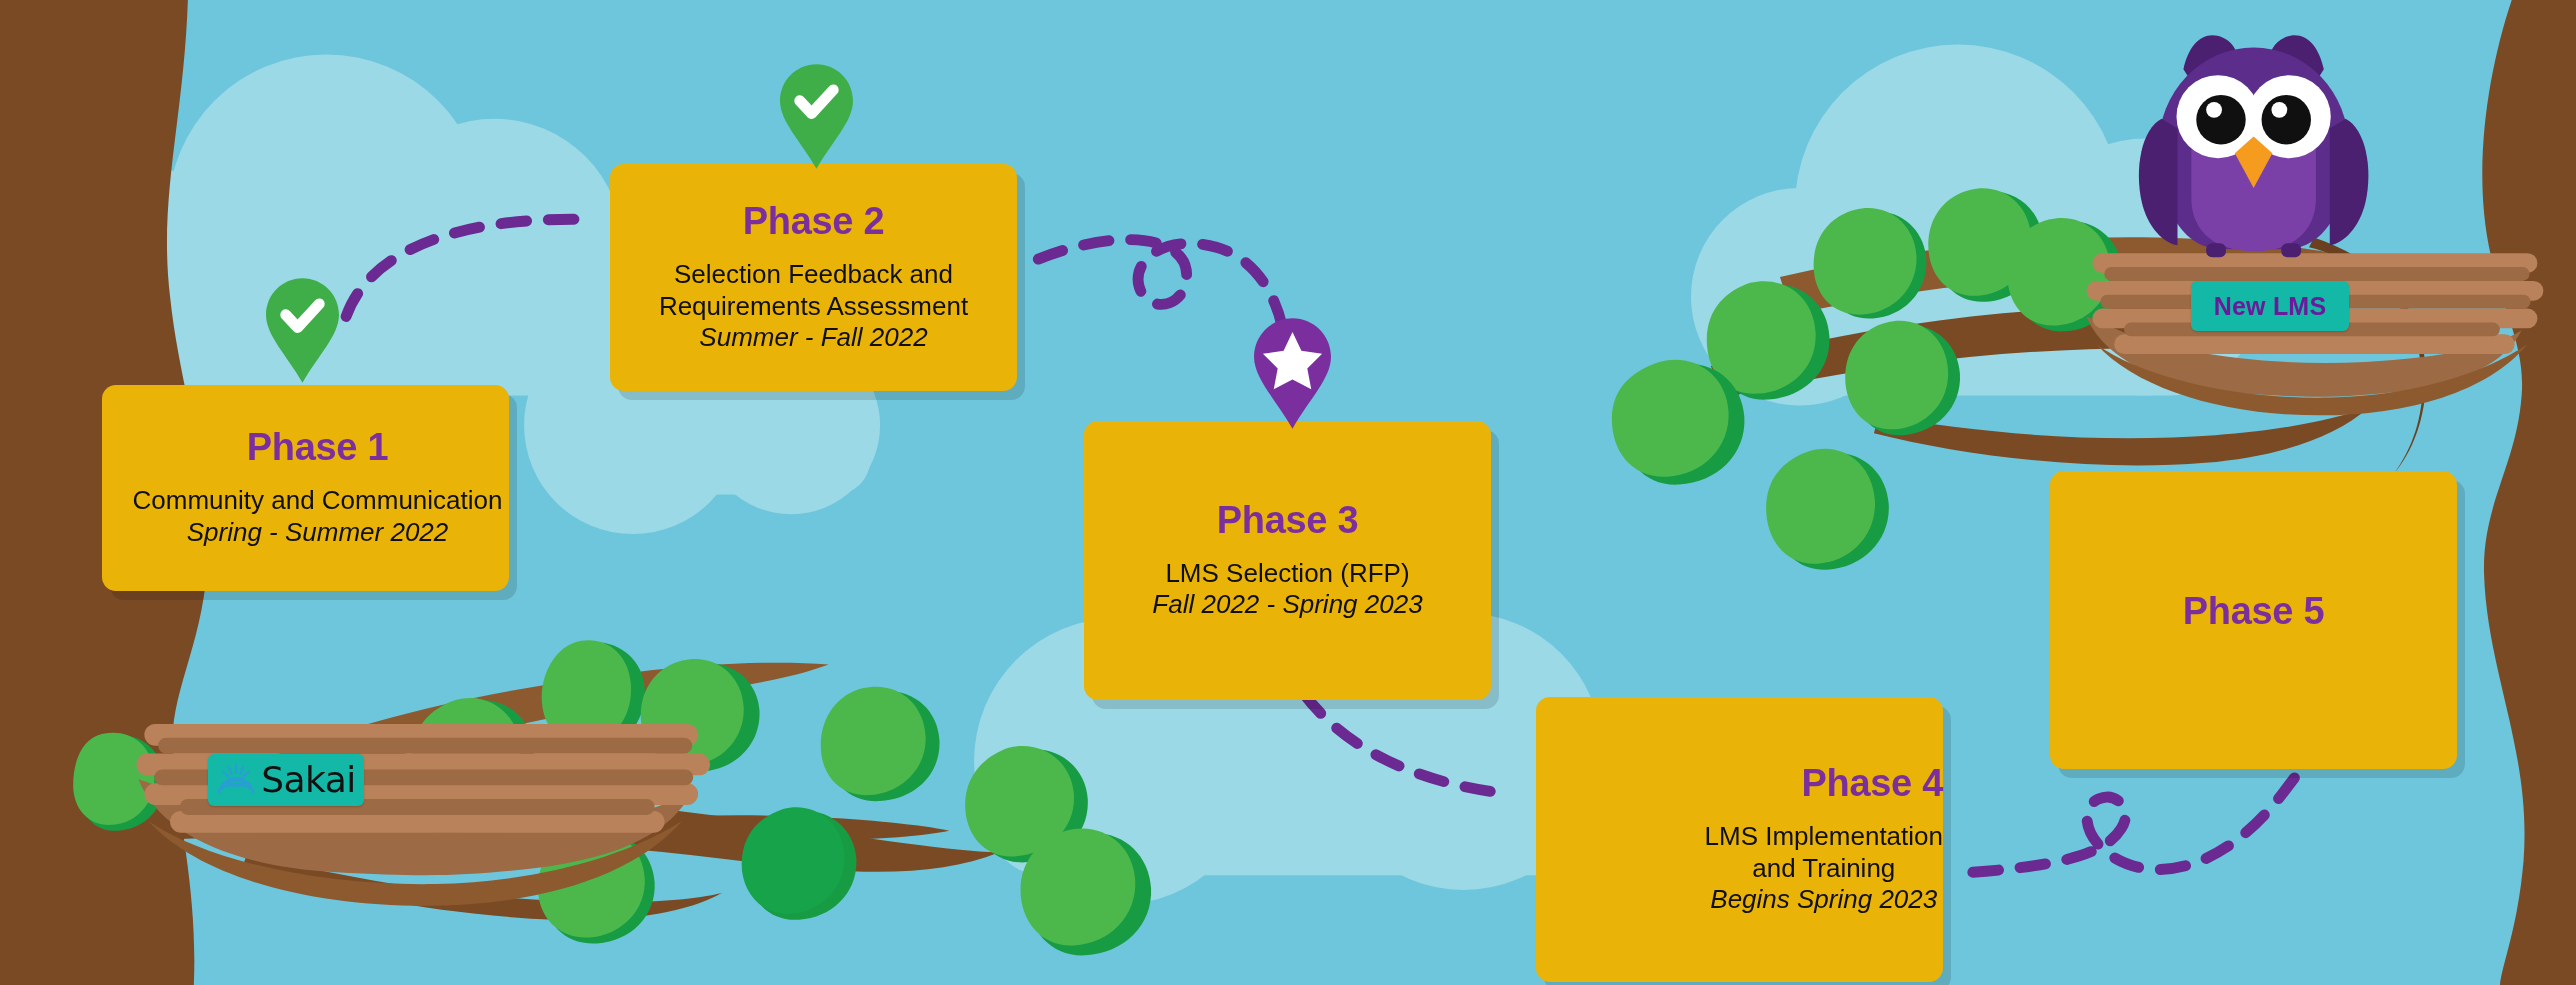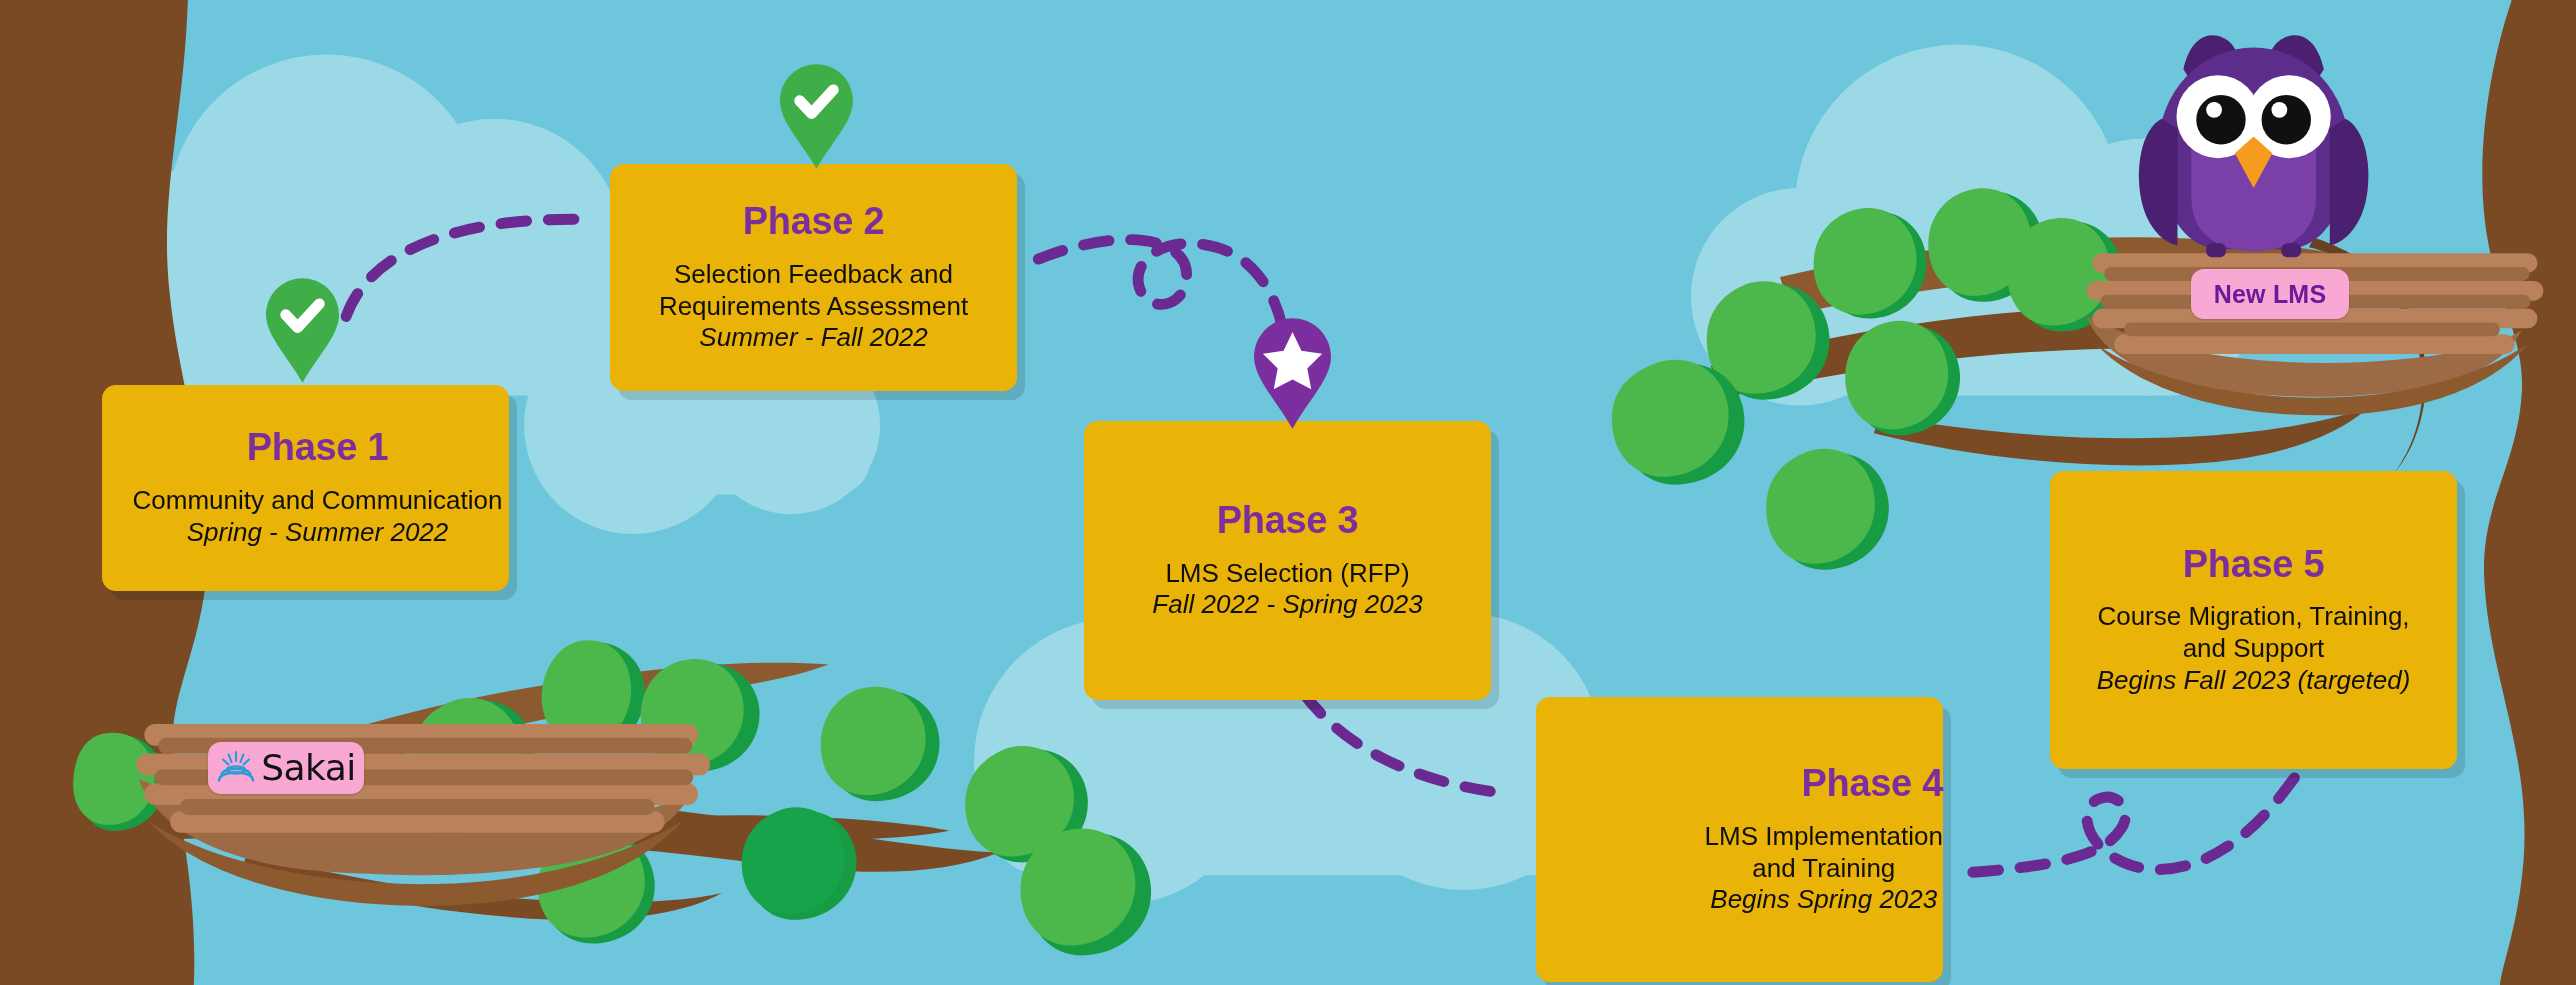--- a/index.html
+++ b/index.html
@@ -36,27 +36,28 @@
     color:#101010;
     font-size:26px;
     line-height:1.22;
   }
   .card .desc .when{ font-style:italic; display:block; }
 
   .pin{position:absolute;z-index:45;}
 
   .logo-chip{
     position:absolute;
-    background:#f9a8d4;
-    border-radius:13px;
+    background:#14b8a6;
+    border-radius:6px;
     display:flex;
     align-items:center;
     justify-content:center;
     z-index:60;
     box-shadow:0 1px 2px rgba(0,0,0,0.18);
+    margin-top:12px;
   }
   .chip-text{
     color:#6a1b9a;
     font-weight:bold;
     font-size:25px;
     letter-spacing:0.2px;
   }
   .sakai-text{
     font-family:"DejaVu Sans",sans-serif;
     color:#111;
@@ -331,25 +332,20 @@
     <div class="title">Phase 4</div>
     <div class="desc">
       <span>LMS Implementation</span><br>
       <span>and Training</span>
       <span class="when">Begins Spring 2023</span>
     </div>
   </div>
 
   <div class="card" style="left:2050px;top:460px;width:407px;height:298px;">
     <div class="title">Phase 5</div>
-    <div class="desc">
-      <span>Course Migration, Training,</span><br>
-      <span>and Support</span>
-      <span class="when">Begins Fall 2023 (targeted)</span>
-    </div>
   </div>
 
   <div class="logo-chip" style="left:208px;top:742px;width:156px;height:52px;">
     <div class="sakai-wrap">
       <svg width="40" height="36" viewBox="0 0 40 36">
         <g stroke="#2b9cd8" stroke-width="2.1" stroke-linecap="round">
           <line x1="20" y1="2" x2="20" y2="11"></line>
           <line x1="12.5" y1="4.4" x2="15.6" y2="12"></line>
           <line x1="27.5" y1="4.4" x2="24.4" y2="12"></line>
           <line x1="7" y1="9.5" x2="12.6" y2="14.6"></line>

